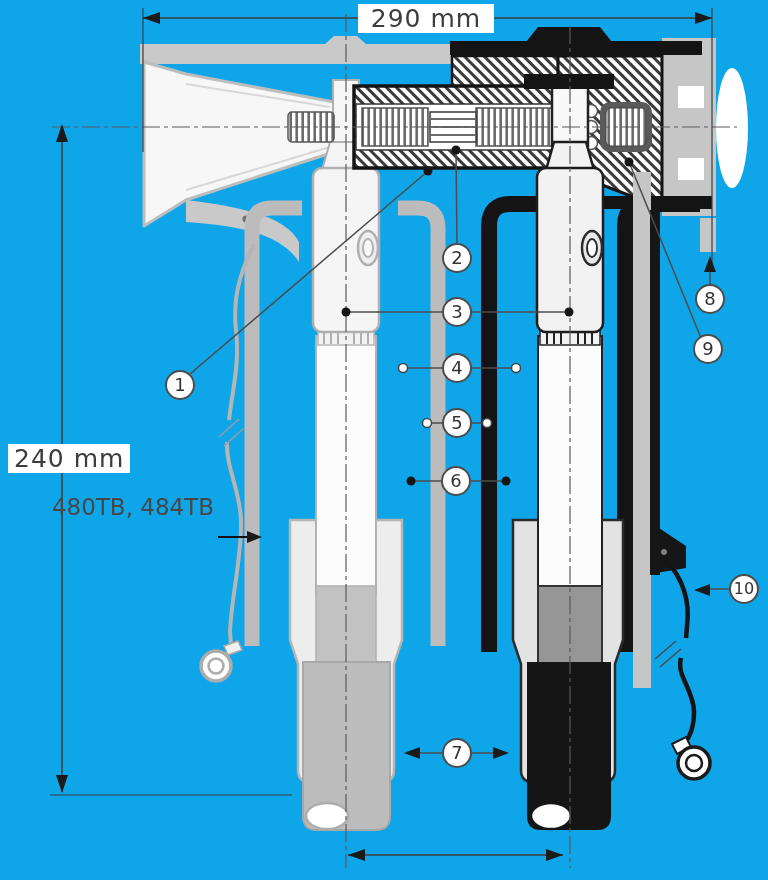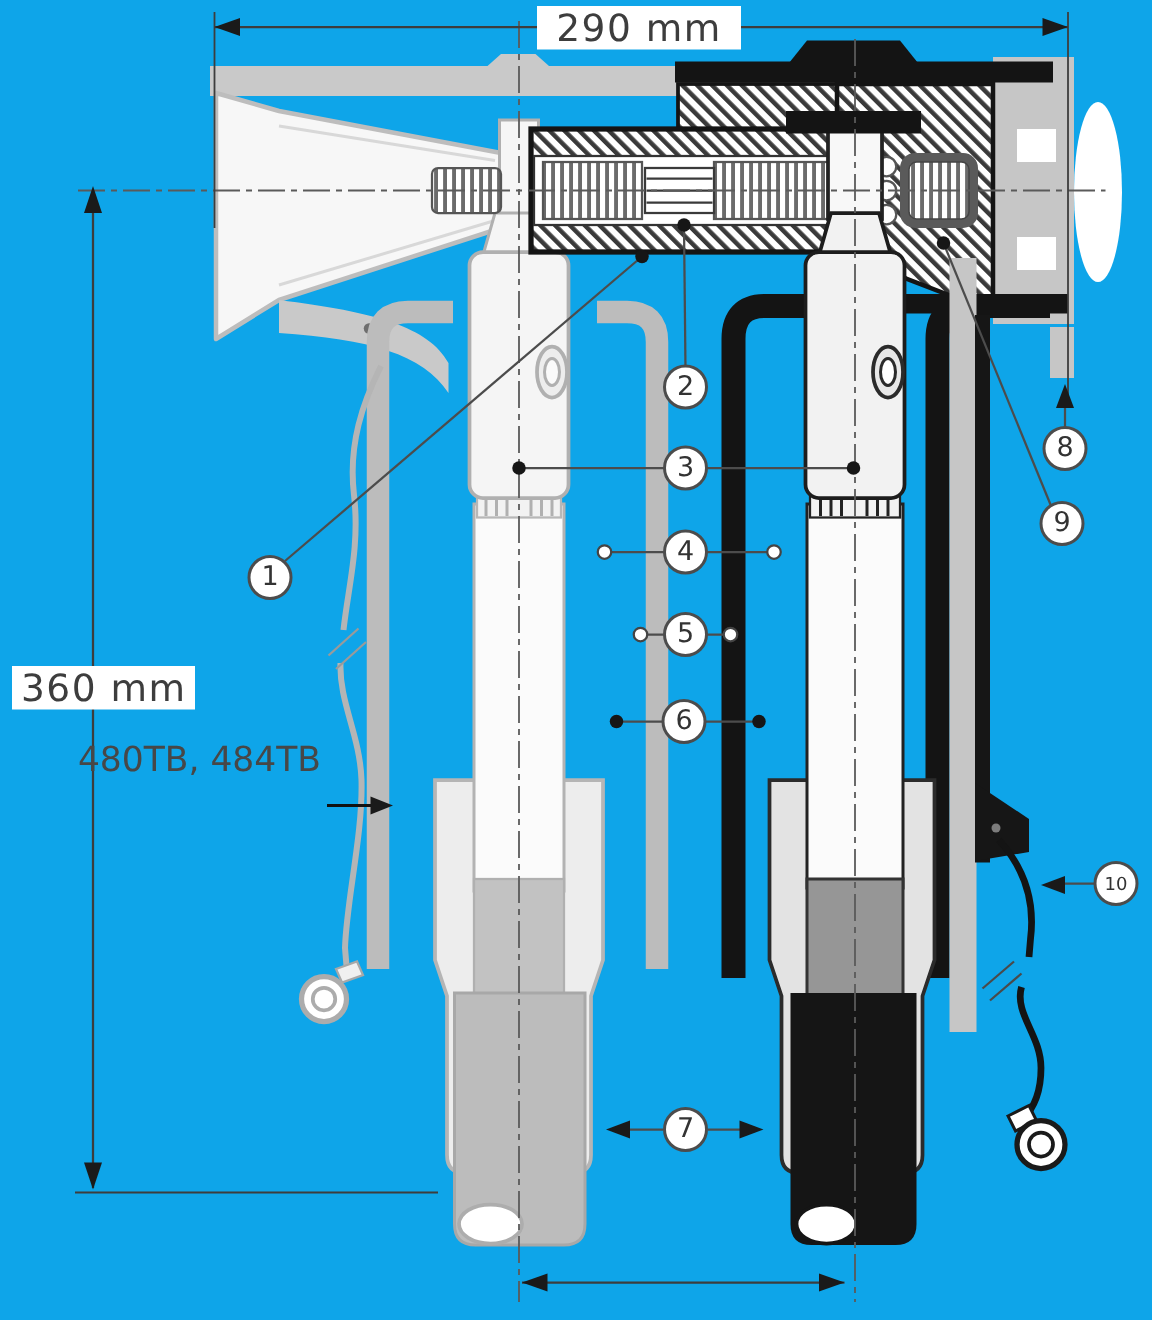--- a/index.html
+++ b/index.html
@@ -224,30 +224,30 @@
     <circle cx="506" cy="481" r="4.5" fill="#161616"></circle>
     <circle cx="629" cy="162" r="4.5" fill="#161616"></circle>
     <circle cx="403" cy="368" r="4.5" fill="#ffffff" stroke="#444" stroke-width="1.5"></circle>
     <circle cx="516" cy="368" r="4.5" fill="#ffffff" stroke="#444" stroke-width="1.5"></circle>
     <circle cx="427" cy="423" r="4.5" fill="#ffffff" stroke="#444" stroke-width="1.5"></circle>
     <circle cx="487" cy="423" r="4.5" fill="#ffffff" stroke="#444" stroke-width="1.5"></circle>
   </g>
 </svg>
 
 <div class="dim-label" style="left:358px;top:4px;width:124px;">290 mm</div>
-<div class="dim-label" style="left:8px;top:444px;width:110px;">360 mm</div>
+<div class="dim-label" style="left:8px;top:444px;width:110px;">240 mm</div>
 
 <div class="note" style="left:40px;top:492px;width:174px;text-align:right;">
   <div>480TB, 484TB</div>
 </div>
 
 <div class="callout" style="left:165px;top:370px;">1</div>
 <div class="callout" style="left:442px;top:243px;">2</div>
 <div class="callout" style="left:442px;top:297px;">3</div>
 <div class="callout" style="left:442px;top:353px;">4</div>
 <div class="callout" style="left:442px;top:408px;">5</div>
 <div class="callout" style="left:441px;top:466px;">6</div>
 <div class="callout" style="left:442px;top:738px;">7</div>
 <div class="callout" style="left:695px;top:284px;">8</div>
 <div class="callout" style="left:693px;top:334px;">9</div>
-<div class="callout" style="left:729px;top:574px;font-size:12px;">10</div>
+<div class="callout" style="left:729px;top:574px;font-size:16px;">10</div>
 
 </div>
 
 </body></html>

